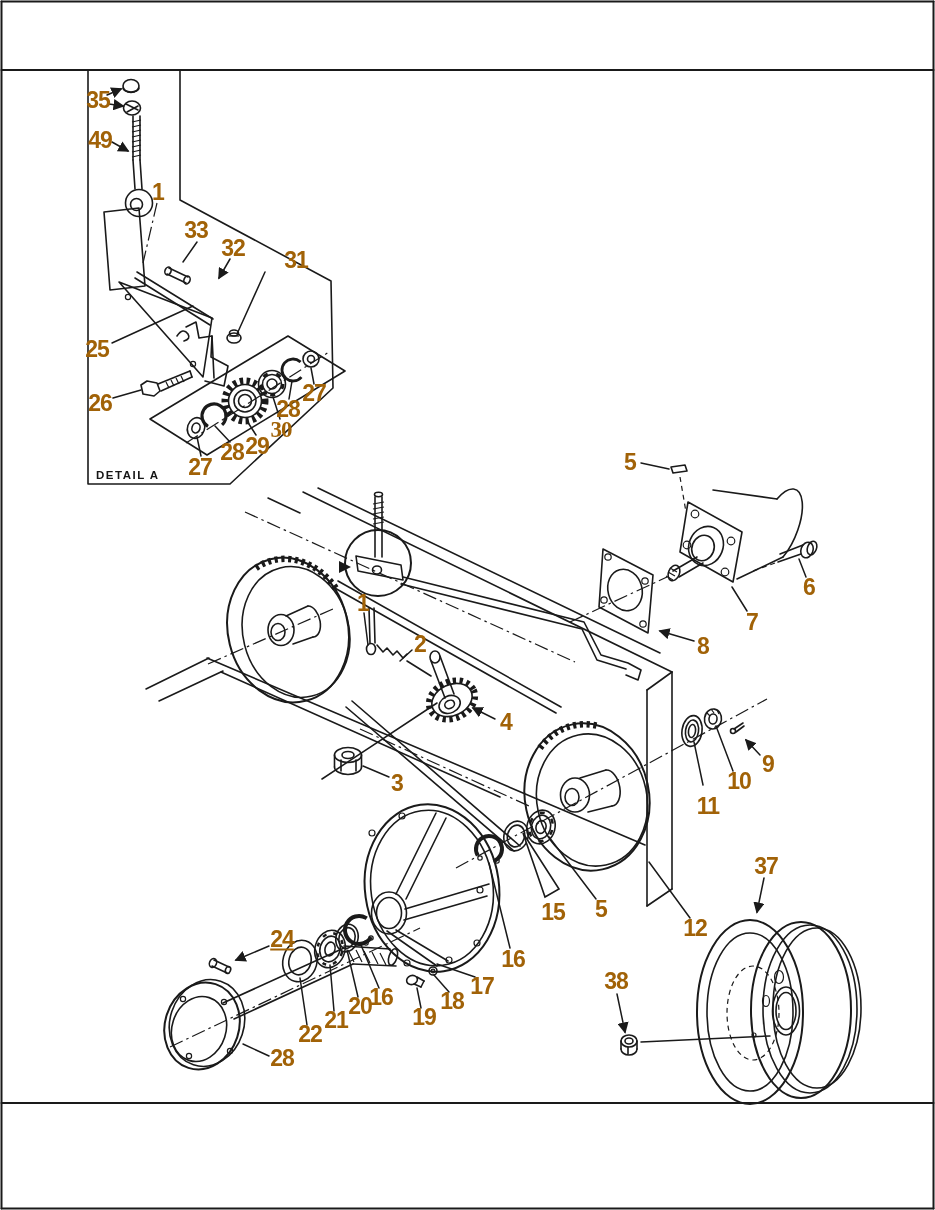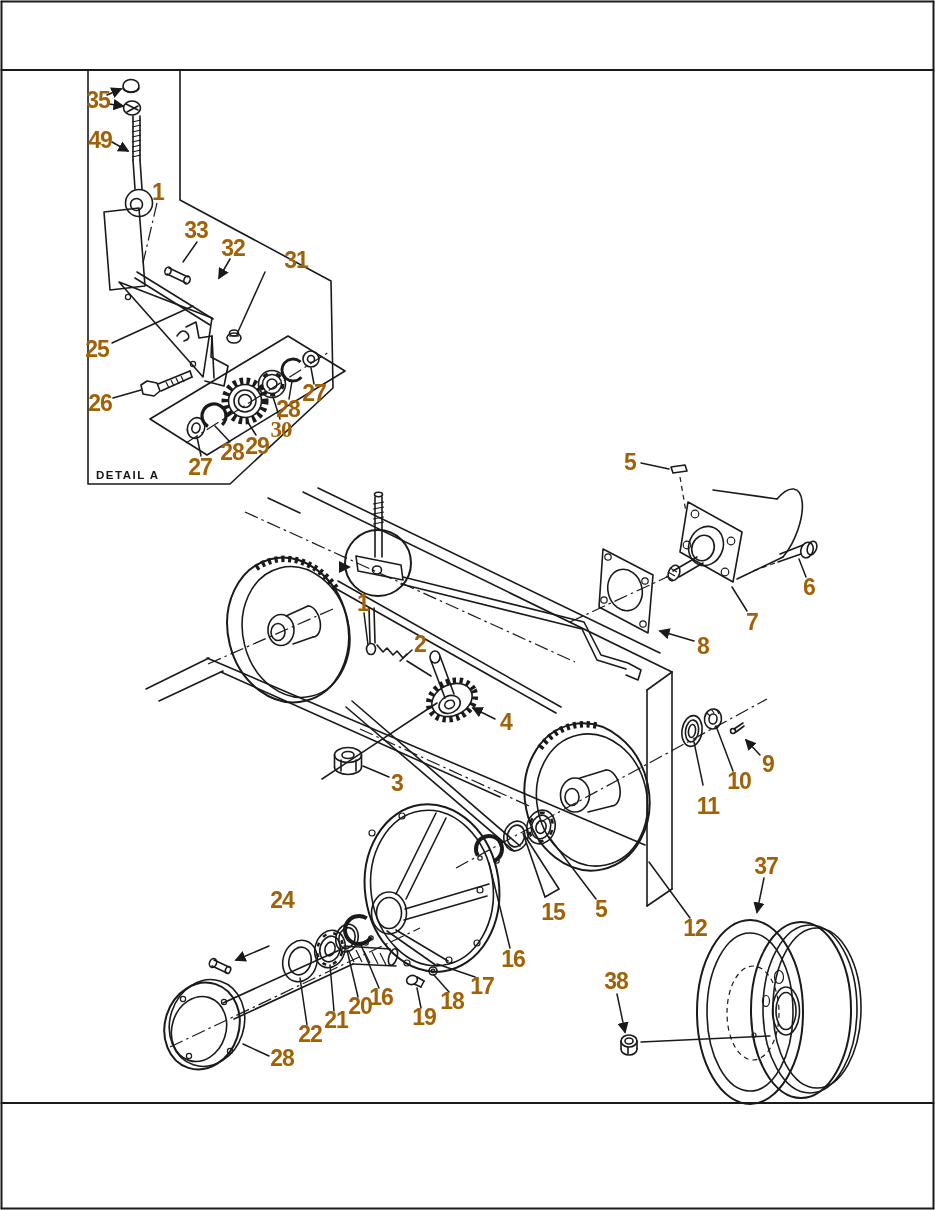--- a/index.html
+++ b/index.html
@@ -460,21 +460,21 @@
       <div class="callout" style="left: 506px; top: 722px;">4</div>
       <div class="callout" style="left: 397px; top: 783px;">3</div>
       <div class="callout" style="left: 768px; top: 764px;">9</div>
       <div class="callout" style="left: 739px; top: 781px;">10</div>
       <div class="callout" style="left: 708px; top: 795px; margin-top: 11px;">11</div>
       <div class="callout" style="left: 695px; top: 928px;">12</div>
       <div class="callout" style="left: 601px; top: 909px;">5</div>
       <div class="callout" style="left: 553px; top: 912px;">15</div>
       <div class="callout" style="left: 513px; top: 959px;">16</div>
       <div class="callout" style="left: 766px; top: 866px;">37</div>
-      <div class="callout" style="left: 282px; top: 900px;">24</div>
+      <div class="callout" style="left: 282px; top: 939px; text-decoration: underline;">24</div>
       <div class="callout" style="left: 282px; top: 1058px;">28</div>
       <div class="callout" style="left: 310px; top: 1034px;">22</div>
       <div class="callout" style="left: 336px; top: 1020px;">21</div>
       <div class="callout" style="left: 360px; top: 1006px;">20</div>
       <div class="callout" style="left: 381px; top: 997px;">16</div>
       <div class="callout" style="left: 482px; top: 986px;">17</div>
       <div class="callout" style="left: 452px; top: 1001px;">18</div>
       <div class="callout" style="left: 424px; top: 1017px;">19</div>
       <div class="callout" style="left: 616px; top: 981px;">38</div>
     </div>

